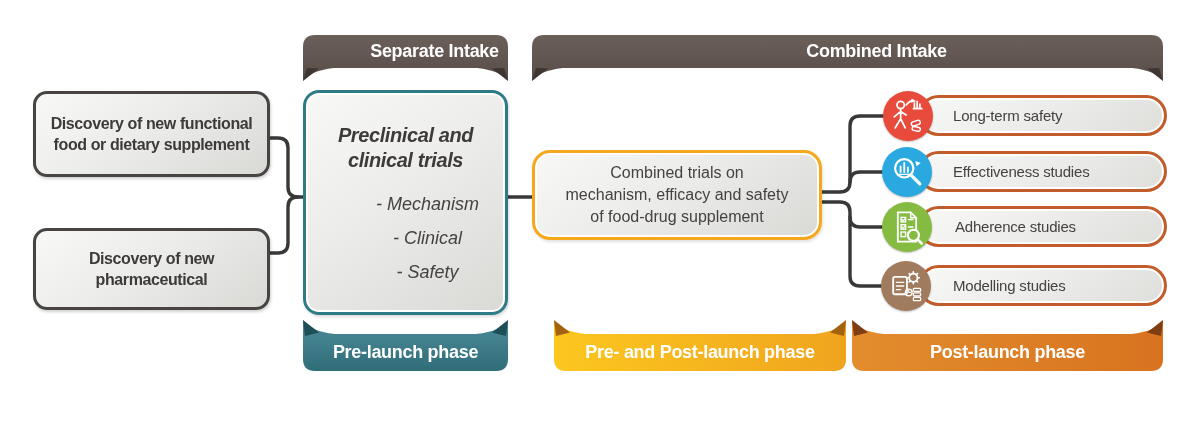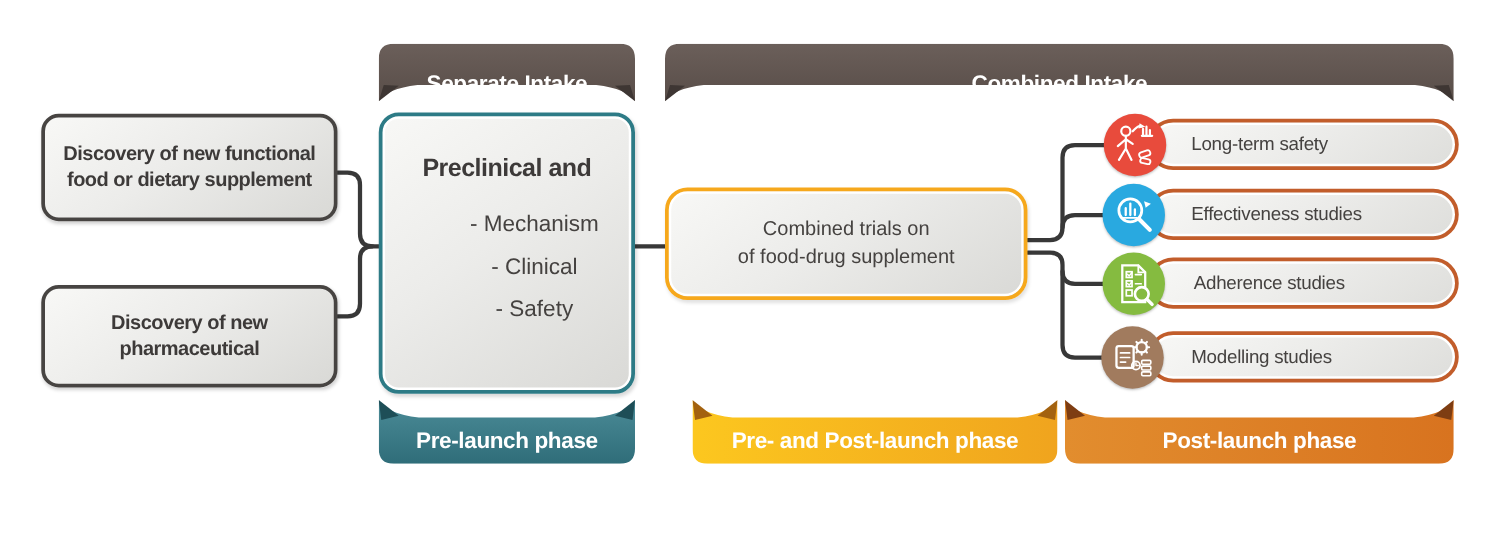--- a/index.html
+++ b/index.html
@@ -31,21 +31,21 @@
 
   .orange-label { font-size:16px; line-height:22px; color:#454240; }
 
   
   .ribbon { position:absolute; }
   .ribbon svg { position:absolute; left:0; top:0; }
   .ribbon-text {
     position:absolute; left:0; width:100%; text-align:center;
     color:#ffffff; font-weight:bold; font-size:18px; letter-spacing:-0.3px;
   }
-  .ribbon-top .ribbon-text { top:16px; height:33px; display:flex; align-items:center; justify-content:center; }
+  .ribbon-top .ribbon-text { top:0; height:33px; display:flex; align-items:center; justify-content:center;margin-left:29px; }
   .ribbon-bottom .ribbon-text { top:14px; height:37px; display:flex; align-items:center; justify-content:center; }
 
   
   .pill {
     position:absolute; left:918px; width:249px; height:41px; box-sizing:border-box;
     border:3px solid #c25d2b; border-radius:21px;
     background:linear-gradient(145deg,#f8f8f6 0%,#ececea 50%,#dededb 100%);
     box-shadow:inset 0 0 0 2px #ffffff;
     display:flex; align-items:center; padding-left:32px;
   }
@@ -116,36 +116,38 @@
 
   <div class="ribbon ribbon-top" style="left:532px;top:35px;width:631px;height:46px;">
     <svg width="631" height="46" viewBox="0 0 631 46">
       <path d="M12,0 H619 Q631,0 631,12 V46 Q625,36 600,33 H31 Q6,36 0,46 V12 Q0,0 12,0 Z" fill="url(#gradDark)"></path>
       <path d="M0,46 L16,33.5 L4,33 Z" fill="#3e3633"></path>
       <path d="M631,46 L615,33.5 L627,33 Z" fill="#3e3633"></path>
     </svg>
     <div class="ribbon-text">Combined Intake</div>
   </div>
 
-  <div class="gbox tealbox" style="left:303px;top:90px;width:205px;height:225px;align-items:flex-start;">
+  <div class="gbox tealbox" style="left:303px;top:90px;width:205px;height:225px;align-items:flex-start;font-style:italic;">
     <div class="tealbox-inner">
       <div class="teal-title">
         <span class="line">Preclinical and</span>
+        <span class="line">clinical trials</span>
       </div>
       <div class="teal-list">
         <span class="line">- Mechanism</span>
         <span class="line">- Clinical</span>
         <span class="line">- Safety</span>
       </div>
     </div>
   </div>
 
   <div class="gbox orangebox" style="left:532px;top:150px;width:290px;height:90px;">
     <div class="orange-label">
       <span class="line">Combined trials on</span>
+      <span class="line">mechanism, efficacy and safety</span>
       <span class="line">of food-drug supplement</span>
     </div>
   </div>
 
   <div class="pill" style="top:95px;">
     <span class="pill-label">Long-term safety</span>
   </div>
   <div class="pill" style="top:151px;">
     <span class="pill-label">Effectiveness studies</span>
   </div>

